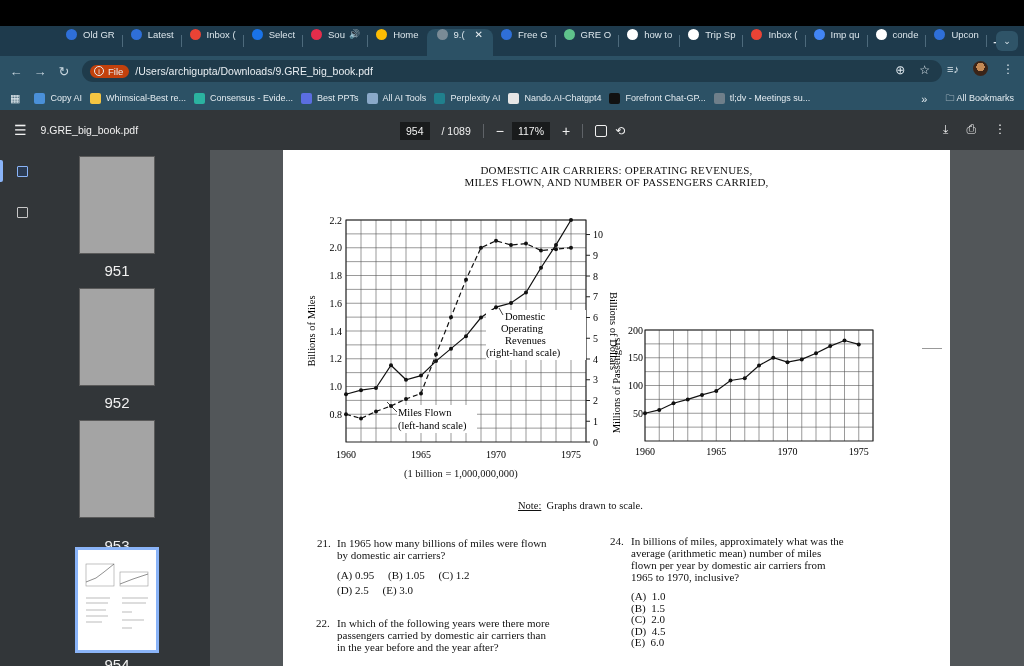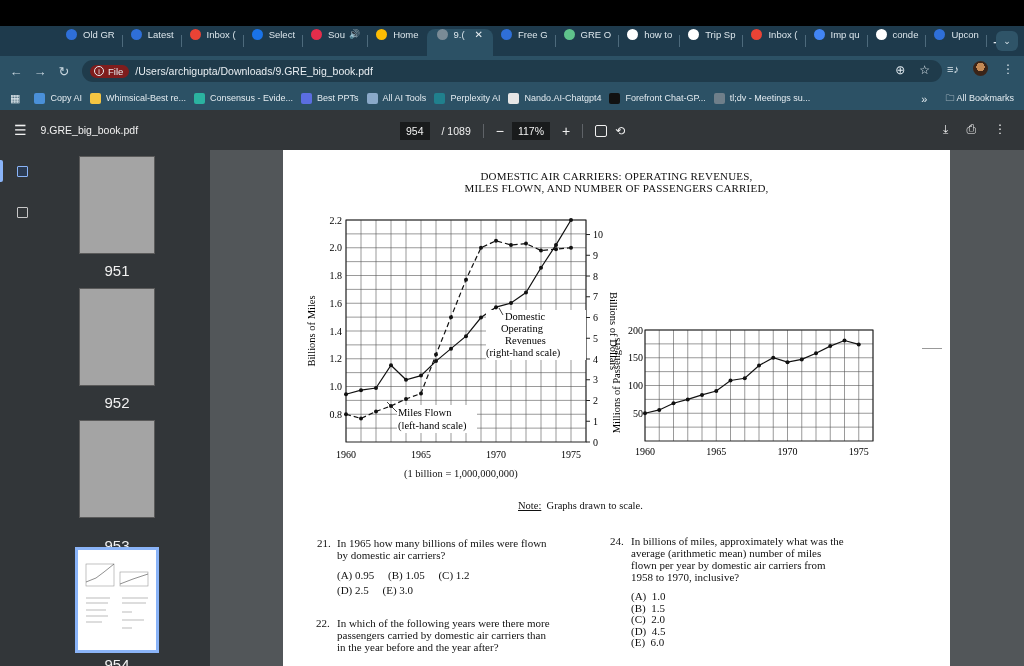--- a/index.html
+++ b/index.html
@@ -10,21 +10,21 @@
 .tab .ico{width:11px;height:11px;border-radius:50%;margin-right:6px;display:inline-block;flex-shrink:0}
 .tab.sep::after{content:"";position:absolute;right:0;top:6px;width:1px;height:12px;background:#4d6a7c}
 .tab.active{background:#2c5165;border-radius:8px 8px 0 0;height:28px;margin-top:4px;padding:0 10px}
 .tab .x{margin-left:10px;font-size:10px;color:#e8eef2}
 .tab .spk{margin-left:4px;font-size:9px}
 .newtab{color:#e6edf1;font-size:15px;margin-left:6px}
 .tabmenu{position:absolute;right:6px;top:31px;width:22px;height:20px;background:#2f5468;border-radius:6px;color:#dce6ec;font-size:9px;display:flex;align-items:center;justify-content:center}
 .toolbar{position:absolute;left:0;top:56px;width:1024px;height:30px;background:#2c5165;display:flex;align-items:center}
 .nav{color:#c7d5de;font-size:13px;width:24px;text-align:center}
 .omni{position:absolute;left:82px;top:4px;width:860px;height:22px;background:#1f3b4b;border-radius:11px;display:flex;align-items:center;padding-left:8px;color:#e8eef2;font-size:10.5px}
-.omni .info{display:flex;align-items:center;background:#7f1d1d;border-radius:9px;padding:1px 6px 1px 4px;margin-right:6px;font-size:9.5px}
+.omni .info{display:flex;align-items:center;background:#c2410c;border-radius:9px;padding:1px 6px 1px 4px;margin-right:6px;font-size:9.5px}
 .omni .info span.c{width:10px;height:10px;border:1px solid #e8eef2;border-radius:50%;font-size:7px;display:inline-flex;align-items:center;justify-content:center;margin-right:4px}
 .omni .right{position:absolute;right:12px;top:3px;display:flex;gap:14px;color:#dce6ec;font-size:12px}
 .tb-right{position:absolute;right:10px;top:5px;display:flex;gap:14px;align-items:center;color:#dce6ec;font-size:12px}
 .avatar{width:15px;height:15px;border-radius:50%;background:radial-gradient(circle at 50% 40%,#c48a55 0 35%,#3a2418 36%)}
 .bookmarks{position:absolute;left:0;top:86px;width:1024px;height:24px;background:#2c5165;display:flex;align-items:center;padding-left:10px;color:#e3ebf0;font-size:9px}
 .bm{display:flex;align-items:center;margin-right:8px;white-space:nowrap}
 .bm .bi{width:11px;height:11px;margin-right:5px;border-radius:2px;display:inline-block}
 .bm-right{position:absolute;right:10px;top:5px;display:flex;align-items:center;gap:18px}
 .pdfbar{position:absolute;left:0;top:110px;width:1024px;height:40px;background:#323639;display:flex;align-items:center;color:#f1f1f1;font-size:10.5px}
 .pagebox{background:#191b1c;padding:3px 6px;margin-right:4px}
@@ -234,21 +234,21 @@
           <line x1="44" y1="70" x2="66" y2="70"></line>
           <line x1="44" y1="78" x2="54" y2="78"></line>
         </g>
     </svg>
   </div>
   <div class="thumb-label" style="top:506px">954</div>
 </div>
 
 <div class="viewer">
   <div class="page">
-    <div class="title" style="top:20px">
+    <div class="title" style="top:14px">
       <div>DOMESTIC AIR CARRIERS:  OPERATING REVENUES,</div>
       <div>MILES FLOWN, AND NUMBER OF PASSENGERS CARRIED,</div>
     </div>
 
     <svg id="chart1" style="position:absolute;left:20px;top:60px" width="320" height="280">
         <line x1="43" y1="10" x2="43" y2="232" stroke="#555" stroke-width="0.6"></line>
         <line x1="58" y1="10" x2="58" y2="232" stroke="#555" stroke-width="0.6"></line>
         <line x1="73" y1="10" x2="73" y2="232" stroke="#555" stroke-width="0.6"></line>
         <line x1="88" y1="10" x2="88" y2="232" stroke="#555" stroke-width="0.6"></line>
         <line x1="103" y1="10" x2="103" y2="232" stroke="#555" stroke-width="0.6"></line>
@@ -448,21 +448,21 @@
         </div>
     </div>
 
     <div class="q" style="left:327px;top:385px">
       <div style="display:flex">
           <span style="width:21px">24.</span>
         <div>
             <div>In billions of miles, approximately what was the</div>
             <div>average (arithmetic mean) number of miles</div>
             <div>flown per year by domestic air carriers from</div>
-            <div>1958 to 1970, inclusive?</div>
+            <div>1965 to 1970, inclusive?</div>
           <div style="margin-top:8px;line-height:11.5px">
             <div style="white-space:pre">(A)  1.0</div>
             <div style="white-space:pre">(B)  1.5</div>
             <div style="white-space:pre">(C)  2.0</div>
             <div style="white-space:pre">(D)  4.5</div>
             <div style="white-space:pre">(E)  6.0</div>
           </div>
           </div>
         </div>
     </div>

